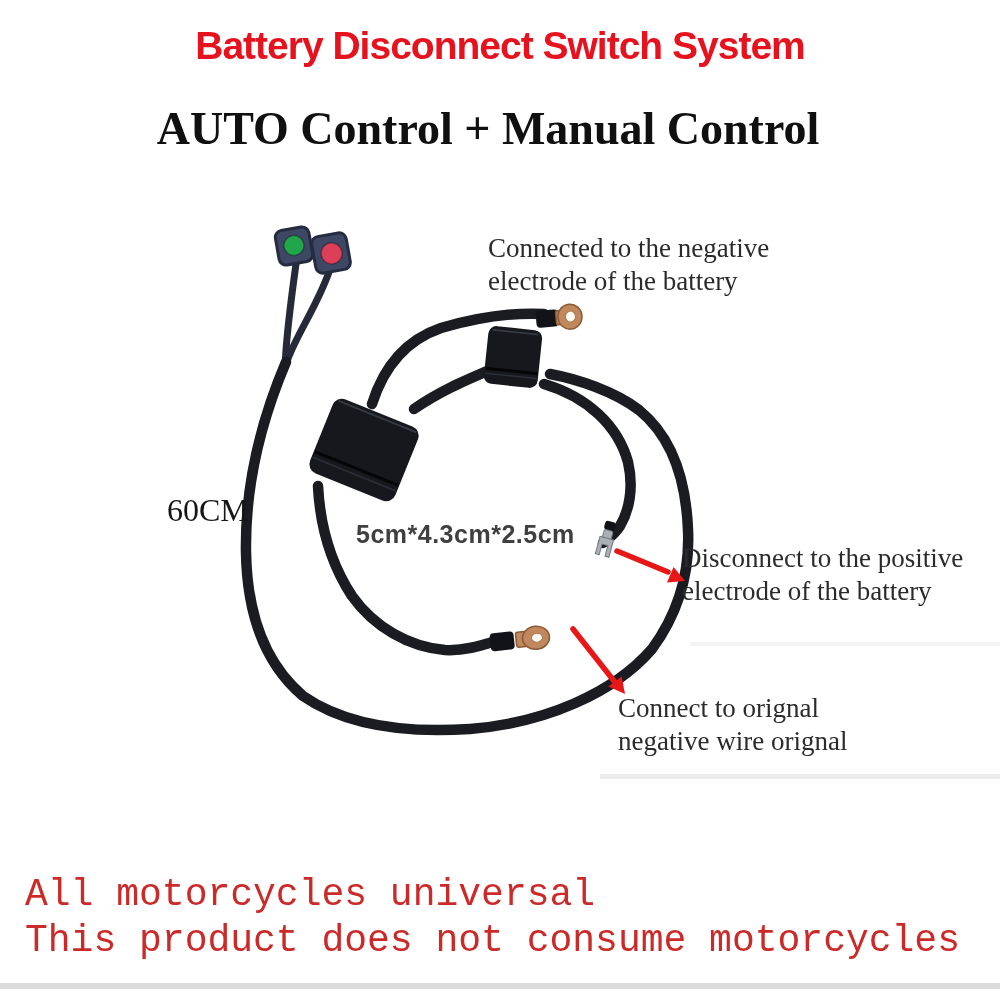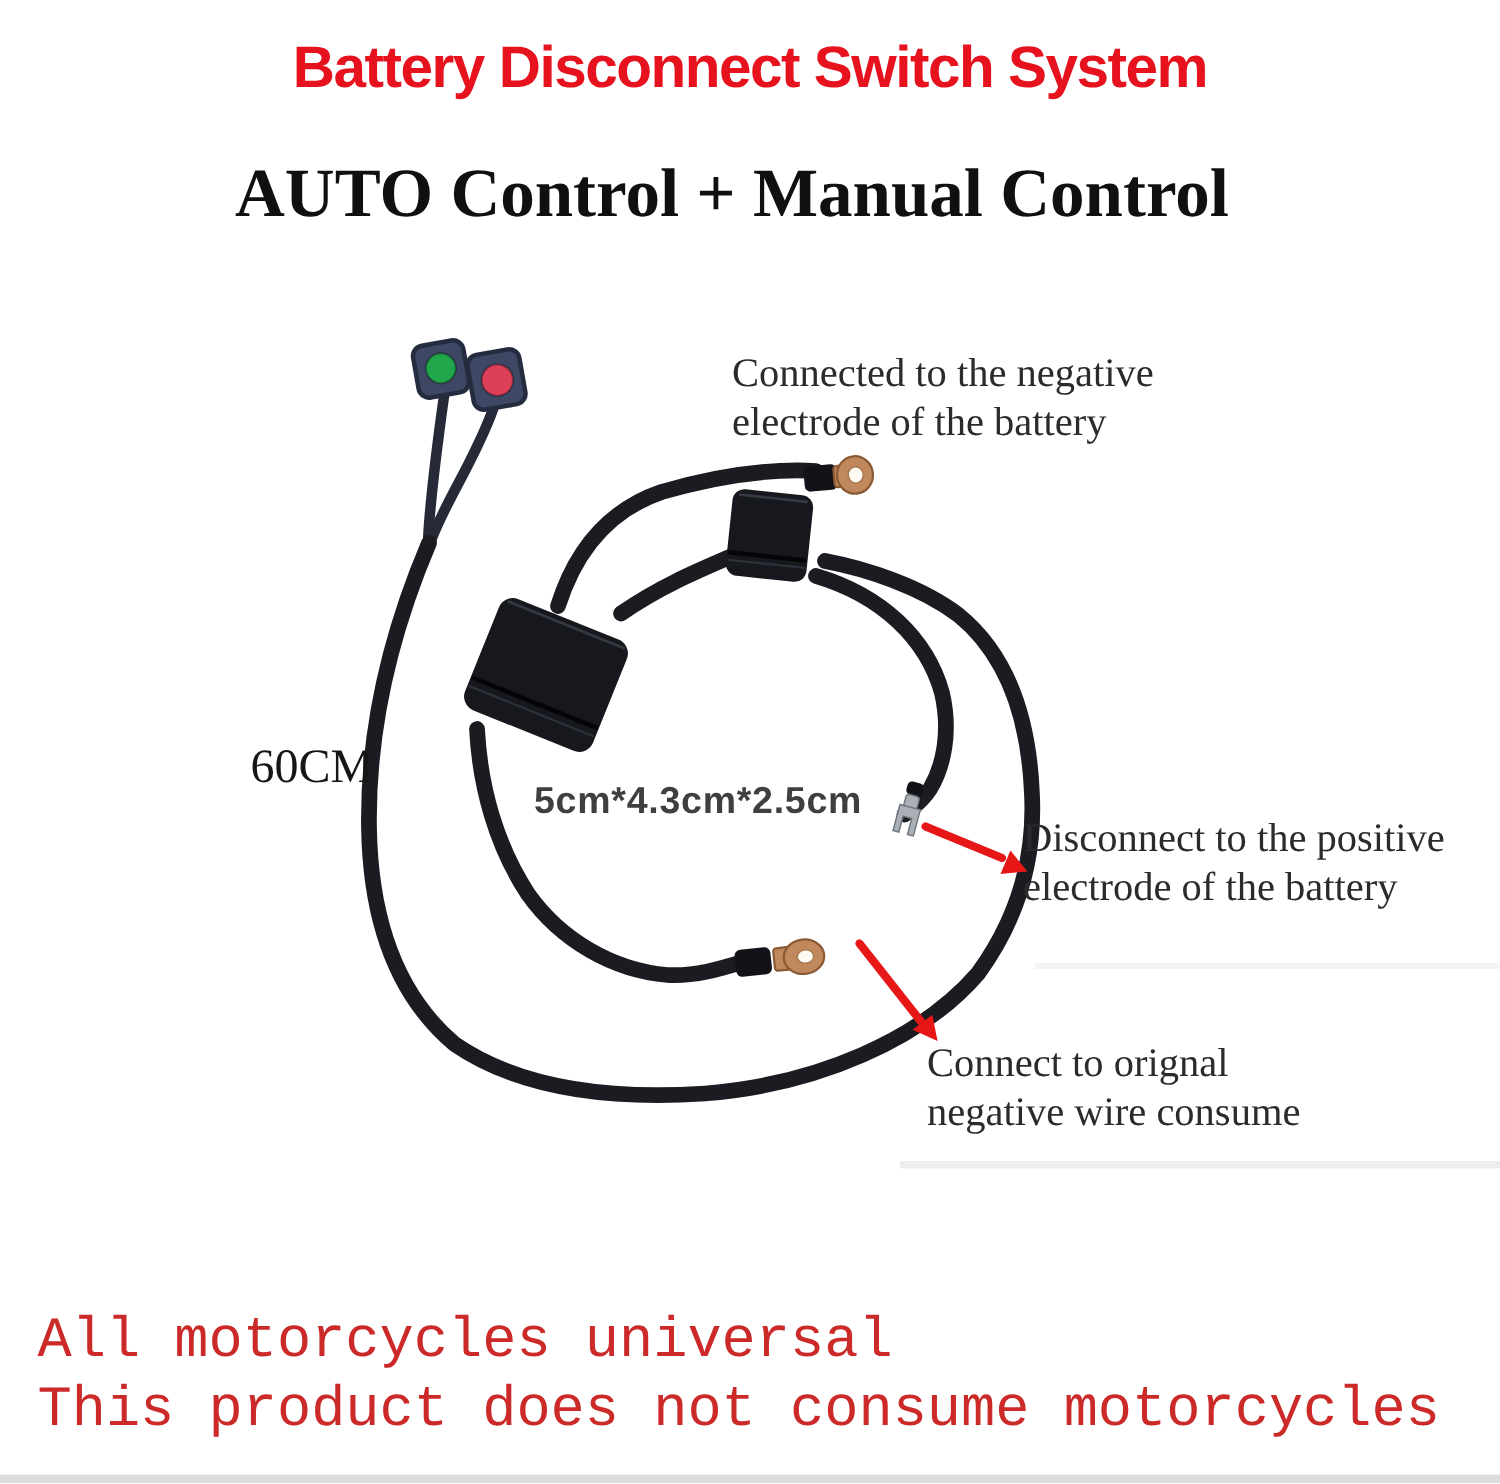--- a/index.html
+++ b/index.html
@@ -143,21 +143,21 @@
 
   <div class="dim-label">5cm*4.3cm*2.5cm</div>
 
   <div class="ann ann-pos-batt">
     <div>Disconnect to the positive</div>
     <div>electrode of the battery</div>
   </div>
 
   <div class="ann ann-harness">
     <div>Connect to orignal</div>
-    <div>negative wire consume</div>
+    <div>negative wire orignal</div>
   </div>
 
   <div class="footer">
     <div>All motorcycles universal</div>
     <div>This product does not consume motorcycles</div>
   </div>
 
 </div>
 
 </body></html>

